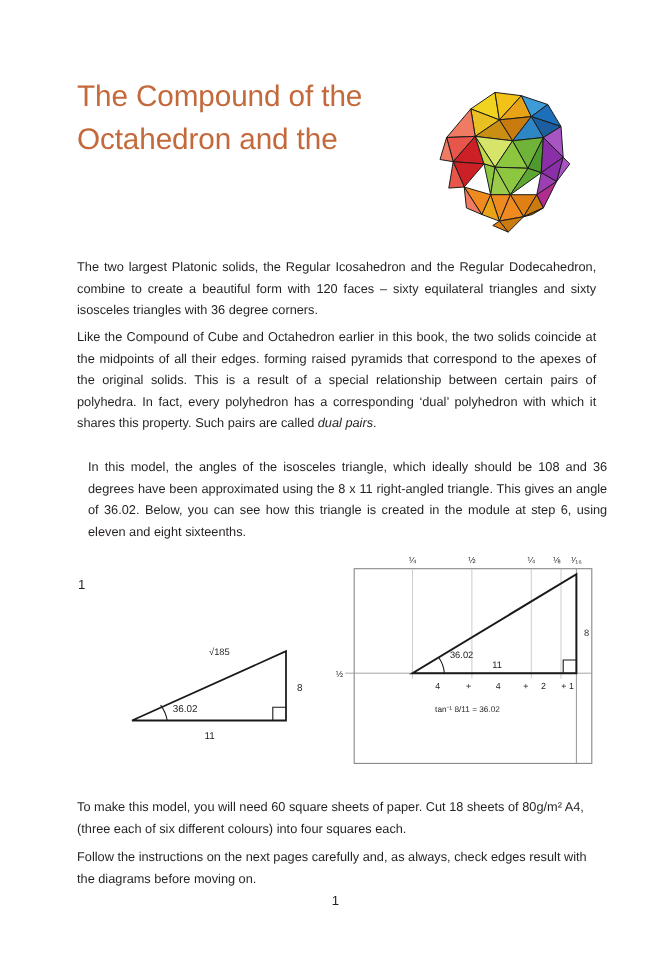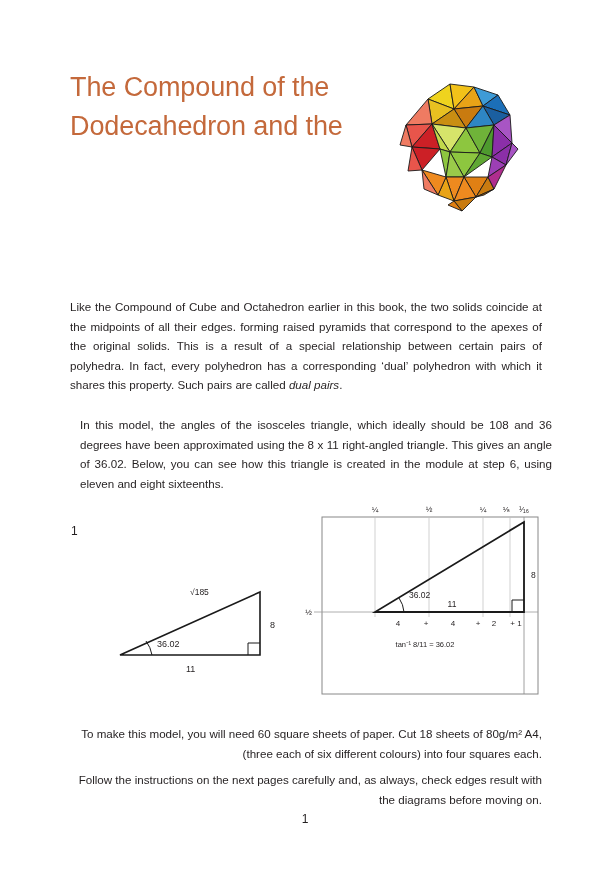--- a/index.html
+++ b/index.html
@@ -54,21 +54,21 @@
   
   .body-block {
     position: absolute;
     left: 70px;
     width: 472px;
     font-size: 11.6px;
     line-height: 19.6px;
     text-align: justify;
     color: #231f20;
   }
-  .body-block.last-left { text-align: right; }
+  .body-block.last-left { text-align: left; }
   .body-block p { margin: 0 0 0 0; }
   .ital { font-style: italic; }
 
   #para1 { top: 233px; }
   #para2 { top: 297px; }
   #para3 { top: 415px; margin-left: 10px; }
   #para4 { top: 724px; }
   #para5 { top: 770px; }
 
   
@@ -105,21 +105,21 @@
 </style>
 </head>
 <body>
 
 <div class="page">
 
   <div class="header">
 
     <div class="doc-title">
       <div>The Compound of the</div>
-      <div>Dodecahedron and the</div>
+      <div>Octahedron and the</div>
     </div>
 
     <div class="polyhedron">
       <svg width="140" height="145" viewBox="0 0 140 145">
         <g stroke="#1a1a1a" stroke-width="0.9" stroke-linejoin="round">
 
           <polygon points="40,26 62,11 66,36" fill="#EFD31E"></polygon>
           <polygon points="62,11 86,14 66,36" fill="#F2C219"></polygon>
           <polygon points="86,14 95,33 66,36" fill="#E8A317"></polygon>
           <polygon points="40,26 66,36 44,51" fill="#E8C021"></polygon>
@@ -164,20 +164,23 @@
           <polygon points="66,128 74,138 60,132" fill="#E08014"></polygon>
           <polygon points="88,124 100,104 106,116" fill="#C97B10"></polygon>
           <polygon points="88,124 106,116 96,122" fill="#B06A10"></polygon>
           <polygon points="100,104 118,92 106,116" fill="#B02D8E"></polygon>
         </g>
       </svg>
     </div>
 
   </div>
 
+  <div class="body-block" id="para1">
+    <p>The two largest Platonic solids, the Regular Icosahedron and the Regular Dodecahedron, combine to create a beautiful form with 120 faces – sixty equilateral triangles and sixty isosceles triangles with 36 degree corners.</p>
+  </div>
 
   <div class="body-block" id="para2">
     <p><span>Like the Compound of Cube and Octahedron earlier in this book, the two solids coincide at the midpoints of all their edges. forming raised pyramids that correspond to the apexes of the original solids. This is a result of a special relationship between certain pairs of polyhedra. In fact, every polyhedron has a corresponding ‘dual’ polyhedron with which it shares this property. Such pairs are called </span><span class="ital">dual pairs</span><span>.</span></p>
   </div>
 
   <div class="body-block" id="para3">
     <p>In this model, the angles of the isosceles triangle, which ideally should be 108 and 36 degrees have been approximated using the 8 x 11 right-angled triangle. This gives an angle of 36.02. Below, you can see how this triangle is created in the module at step 6, using eleven and eight sixteenths.</p>
   </div>
 
   <div class="figure-area">

